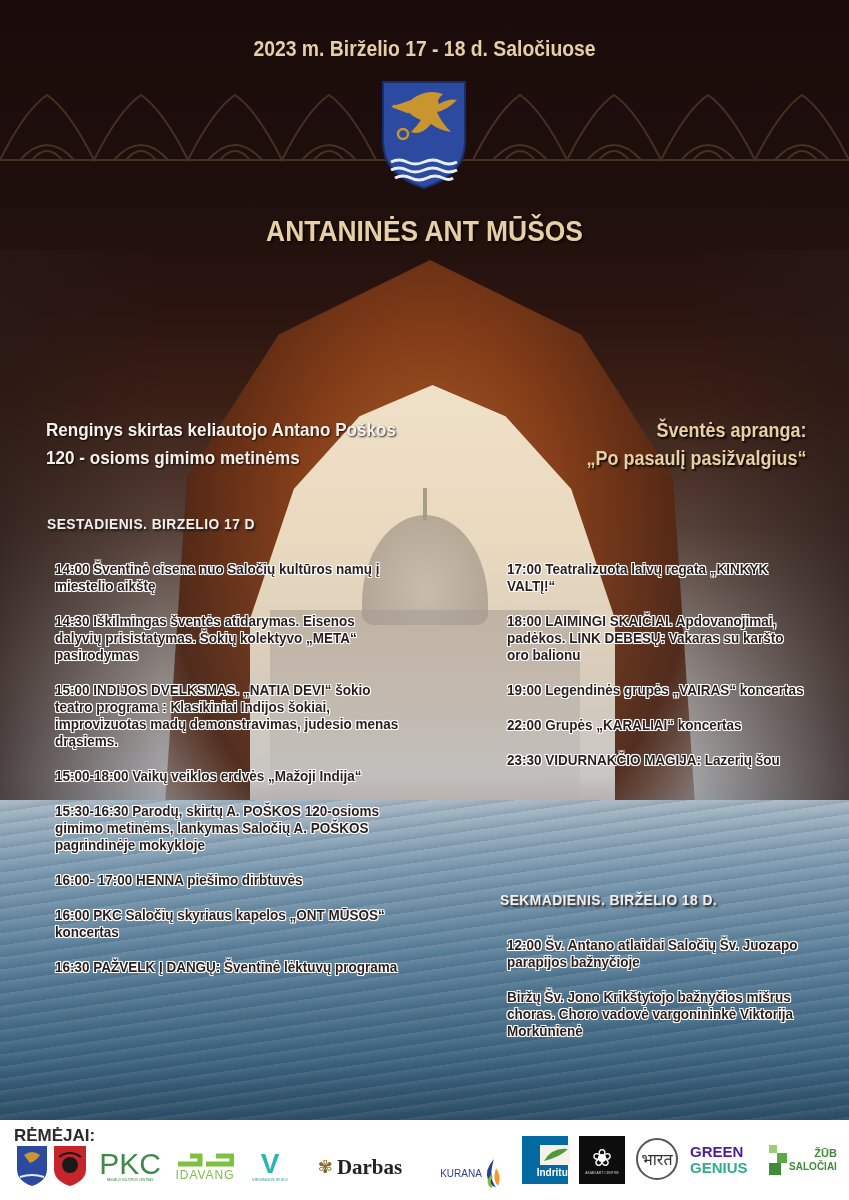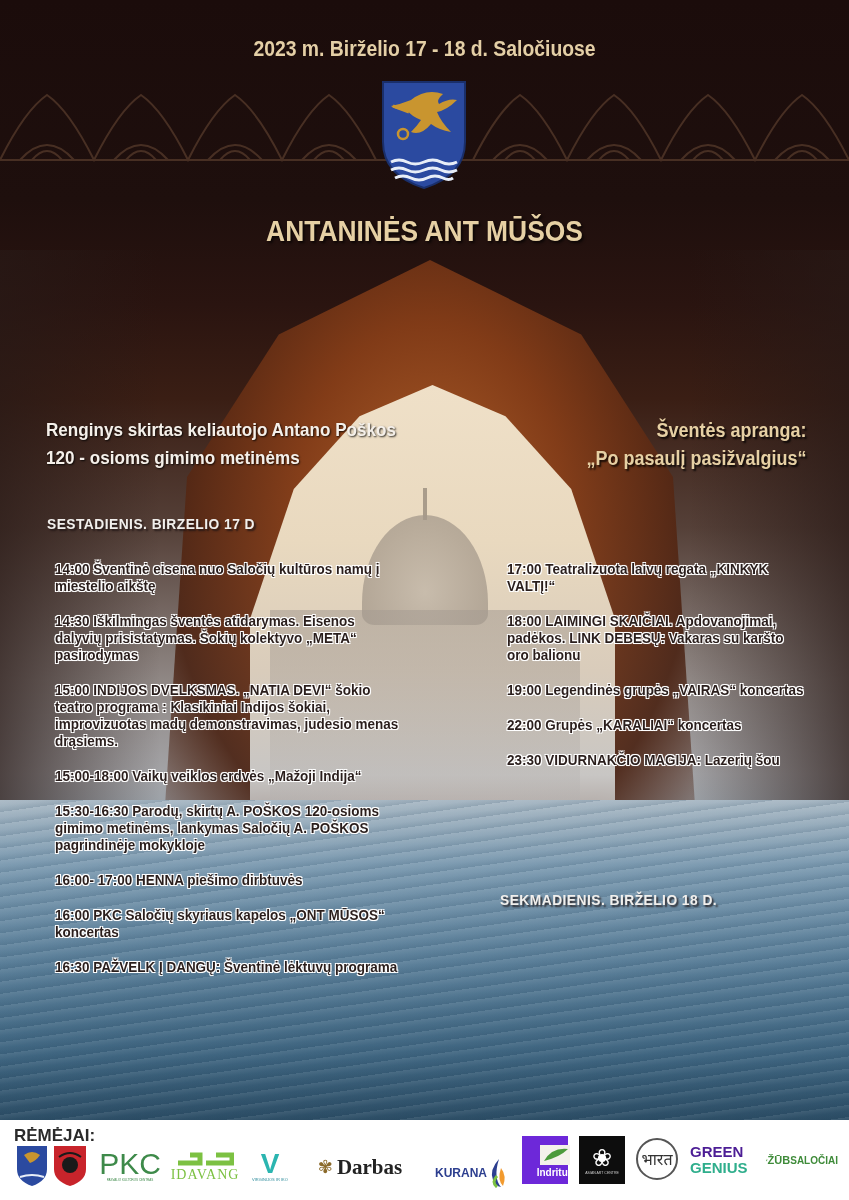--- a/index.html
+++ b/index.html
@@ -134,20 +134,24 @@
   <div class="events right-sat">
     <div class="event">17:00 Teatralizuota laivų regata „KINKYK VALTĮ!“</div>
     <div class="event">18:00 LAIMINGI SKAIČIAI. Apdovanojimai, padėkos. LINK DEBESŲ: Vakaras su karšto oro balionu</div>
     <div class="event">19:00 Legendinės grupės „VAIRAS“ koncertas</div>
     <div class="event">22:00 Grupės „KARALIAI“ koncertas</div>
     <div class="event">23:30 VIDURNAKČIO MAGIJA: Lazerių šou</div>
   </div>
 
   <div class="day-heading" style="left:500px; top:891px;">SEKMADIENIS. BIRŽELIO 18 D.</div>
 
+  <div class="events right-sun">
+    <div class="event">12:00 Šv. Antano atlaidai Saločių Šv. Juozapo parapijos bažnyčioje</div>
+    <div class="event">Biržų Šv. Jono Krikštytojo bažnyčios mišrus choras. Choro vadovė vargonininkė Viktorija Morkūnienė</div>
+  </div>
 </div>
 
 <div class="sponsors">
   <div class="sponsors-label">RĖMĖJAI:</div>
 
   <div class="logo" style="left:16px; top:25px;">
     <svg width="32" height="42" viewBox="0 0 32 42">
       <path d="M1 1 H31 V24 Q31 36 16 41 Q1 36 1 24 Z" fill="#2b4aa0"></path>
       <path d="M8 10 Q16 4 24 10 Q20 16 14 18 Z" fill="#c9952f"></path>
       <path d="M4 32 Q16 28 28 32" stroke="#e8eef8" stroke-width="2" fill="none"></path>
@@ -161,40 +165,40 @@
     </svg>
   </div>
   <div class="logo" style="left:96px; top:28px; width:68px; height:36px; flex-direction:column;">
     <span class="logo-text" style="font-size:30px; color:#3e8a4a; font-weight:normal; line-height:28px;">PKC</span>
     <span style="font-size:3px; color:#3e8a4a;">PASVALIO KULTŪROS CENTRAS</span>
   </div>
   <div class="logo" style="left:175px; top:30px; width:60px; height:34px; flex-direction:column;">
     <svg width="58" height="16" viewBox="0 0 58 16">
       <path d="M2 12 H24 V4 H14 M30 12 H56 V4 H40" stroke="#7cc142" stroke-width="5" fill="none"></path>
     </svg>
-    <span style="font-size:14px; color:#7cc142; letter-spacing:1px;font-family:Liberation Serif, serif;">IDAVANG</span>
+    <span style="font-size:12px; color:#7cc142; letter-spacing:1px;">IDAVANG</span>
   </div>
   <div class="logo" style="left:247px; top:26px; width:46px; height:40px; flex-direction:column;">
     <span class="logo-text" style="font-size:28px; color:#2bb5b0; line-height:26px;">V</span>
     <span style="font-size:4px; color:#2a8a9a;">VIRGINIJOS IR IKO</span>
   </div>
   <div class="logo" style="left:302px; top:30px; width:116px; height:34px;">
     <span style="font-size:18px; color:#8b6a2a; margin-right:4px;">✾</span>
     <span style="font-family:'Liberation Serif', serif; font-weight:bold; font-size:21px; color:#222;">Darbas</span>
   </div>
   <div class="logo" style="left:427px; top:38px; width:90px; height:30px;">
-    <span style="font-weight:bold; font-size:12px; color:#2c3e8f;">KURANA</span>
+    <span style="font-weight:normal; font-size:10px; color:#2c3e8f;">KURANA</span>
     <svg width="22" height="30" viewBox="0 0 22 30">
       <path d="M12 1 Q2 12 6 22 Q8 28 14 29 Q6 20 12 1 Z" fill="#2c3e8f"></path>
       <path d="M14 10 Q20 18 16 28 Q10 22 14 10 Z" fill="#f29a2e"></path>
       <path d="M10 18 Q4 24 10 29" stroke="#7cc142" stroke-width="3" fill="none"></path>
     </svg>
   </div>
   <div class="logo" style="left:522px; top:136px;"></div>
-  <div class="logo" style="left:522px; top:16px; width:46px; height:48px; background:#6d28d9; flex-direction:column;padding-left:20px;">
+  <div class="logo" style="left:522px; top:16px; width:46px; height:48px; background:#0369a1; flex-direction:column;padding-left:20px;">
     <svg width="34" height="24" viewBox="0 0 34 24">
       <rect x="2" y="2" width="30" height="20" fill="#f4f1ea"></rect>
       <path d="M6 18 Q14 4 30 6 Q22 14 6 18 Z" fill="#4c9a3b"></path>
     </svg>
     <span style="font-weight:bold; font-size:10px; color:#fff;">Indritus</span>
   </div>
   <div class="logo" style="left:579px; top:16px; width:46px; height:48px; background:#0d0d0d; flex-direction:column;">
     <span style="font-size:24px; color:#fff; line-height:26px;">❀</span>
     <span style="font-size:3.5px; color:#ccc;">ASIAN ART CENTRE</span>
   </div>
@@ -204,18 +208,18 @@
   <div class="logo" style="left:690px; top:20px; width:64px; height:40px; flex-direction:column; align-items:flex-start;">
     <span class="logo-text" style="font-size:15px; color:#4c1d95; line-height:16px;">GREEN</span>
     <span class="logo-text" style="font-size:15px; color:#2fae8c; line-height:16px;">GENIUS</span>
   </div>
   <div class="logo" style="left:766px; top:22px; width:72px; height:36px;">
     <svg width="22" height="34" viewBox="0 0 22 34">
       <rect x="2" y="2" width="8" height="8" fill="#9ccb7a"></rect>
       <rect x="10" y="10" width="10" height="10" fill="#5ea84a"></rect>
       <rect x="2" y="20" width="12" height="12" fill="#3f8b3a"></rect>
     </svg>
-    <div style="display:flex; flex-direction:row; align-items:center;">
+    <div style="display:flex; flex-direction:column; align-items:flex-end;">
       <span class="logo-text" style="font-size:11px; color:#3f8b3a; line-height:13px;">ŽŪB</span>
       <span class="logo-text" style="font-size:10px; color:#3f8b3a; line-height:13px;">SALOČIAI</span>
     </div>
   </div>
 </div>
 
 </body></html>

